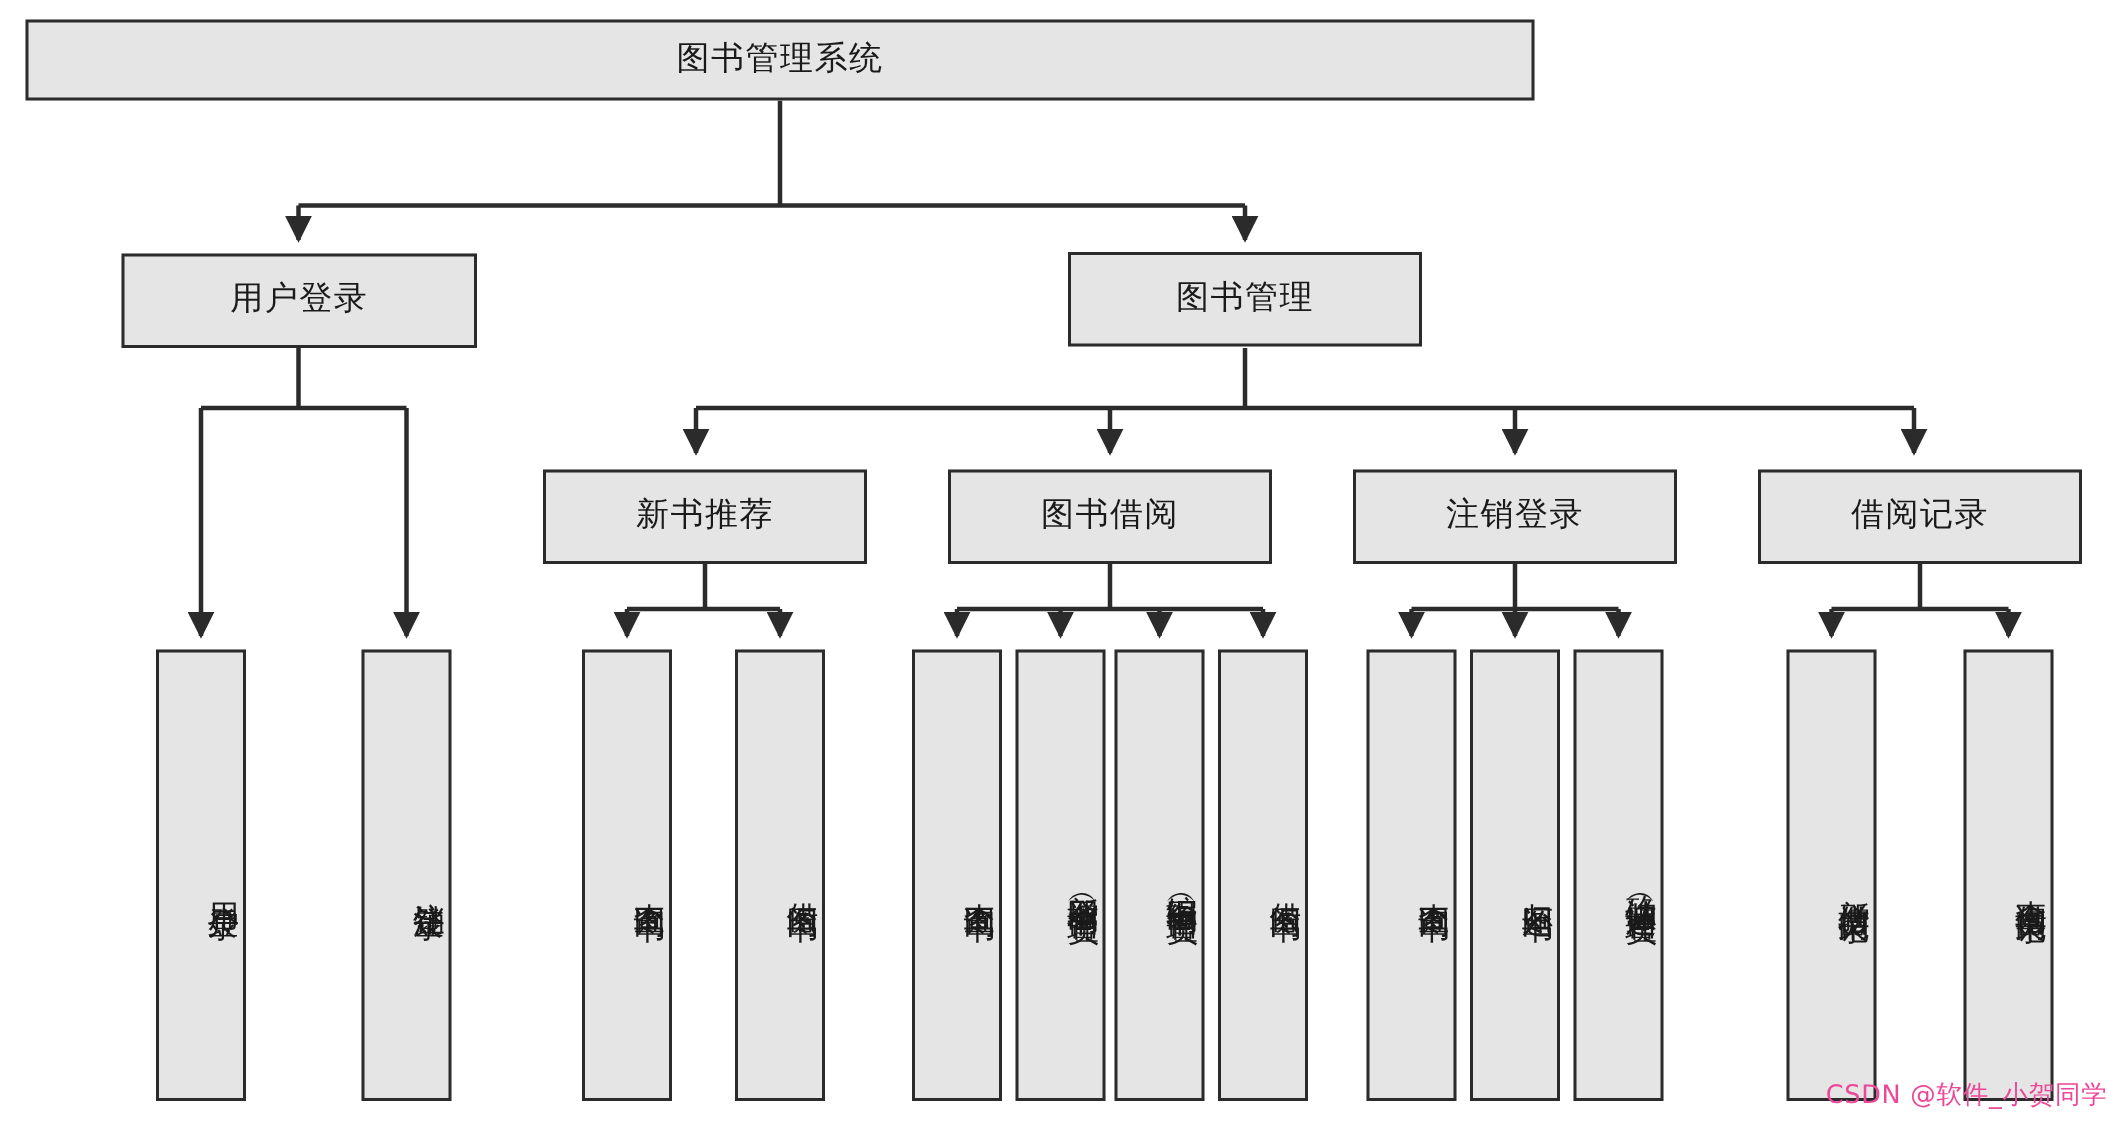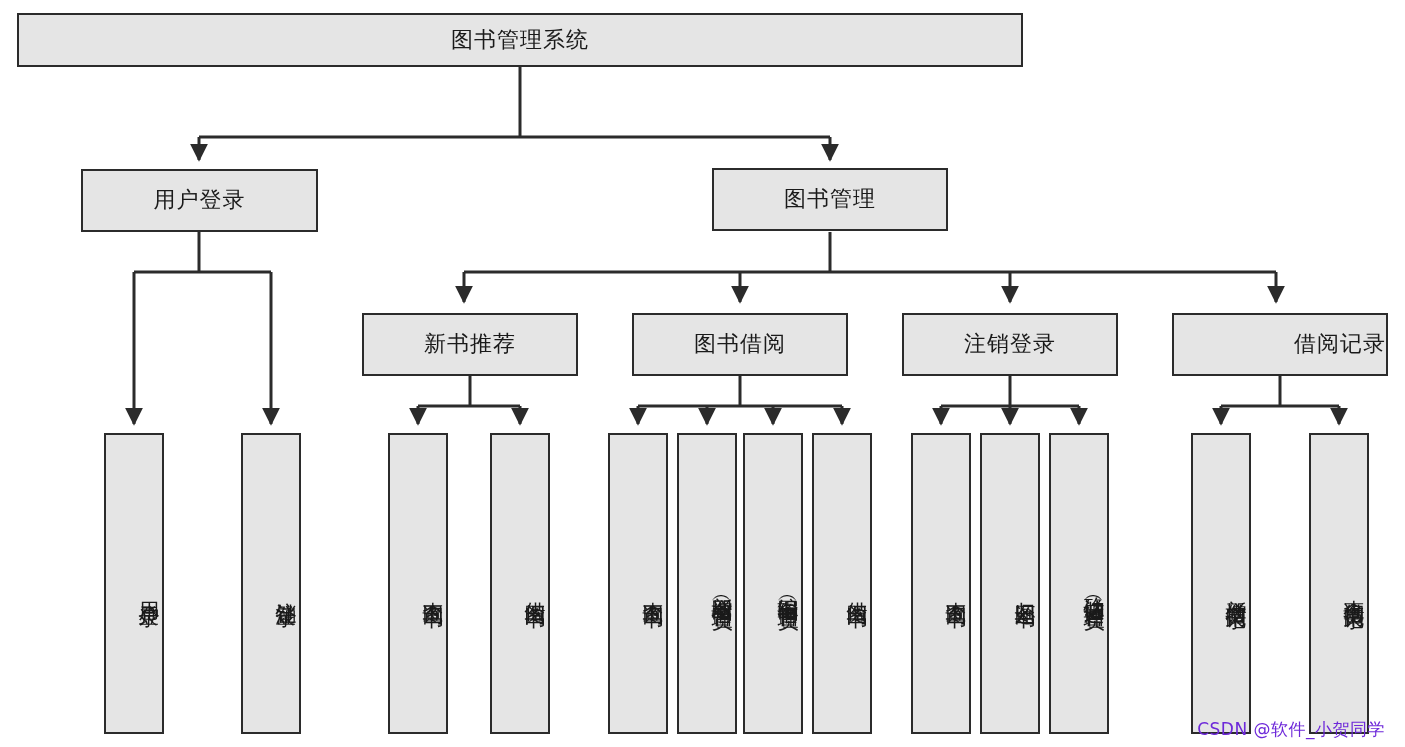--- a/index.html
+++ b/index.html
@@ -49,24 +49,24 @@
     line-height: 1.25;
     letter-spacing: 2px;
   }
   .node.vert .vlabel {
     writing-mode: vertical-rl;
     text-orientation: upright;
     white-space: nowrap;
   }
   #watermark {
     position: absolute;
-    right: 20px;
+    right: 0;
     bottom: 6px;
     font-size: 17px;
-    color: #6d28d9;
+    color: #ec4899;
     letter-spacing: 0.5px;
     user-select: none;
     white-space: nowrap;
   }
 </style>
 </head>
 <body>
 
 <div id="canvas">
 
@@ -134,21 +134,21 @@
 
   <div class="node horiz" style="left:362px; top:313px; width:216px; height:63px;">
     <span>新书推荐</span>
   </div>
   <div class="node horiz" style="left:632px; top:313px; width:216px; height:63px;">
     <span>图书借阅</span>
   </div>
   <div class="node horiz" style="left:902px; top:313px; width:216px; height:63px;">
     <span>注销登录</span>
   </div>
-  <div class="node horiz" style="left:1172px; top:313px; width:216px; height:63px;justify-content:flex-end;">
+  <div class="node horiz" style="left:1172px; top:313px; width:216px; height:63px;">
     <span>借阅记录</span>
   </div>
 
   <div class="node vert" style="left:104px; top:433px; width:60px; height:301px;">
     <span class="vlabel">用户登录</span>
   </div>
   <div class="node vert" style="left:241px; top:433px; width:60px; height:301px;">
     <span class="vlabel">注销登录</span>
   </div>
 

